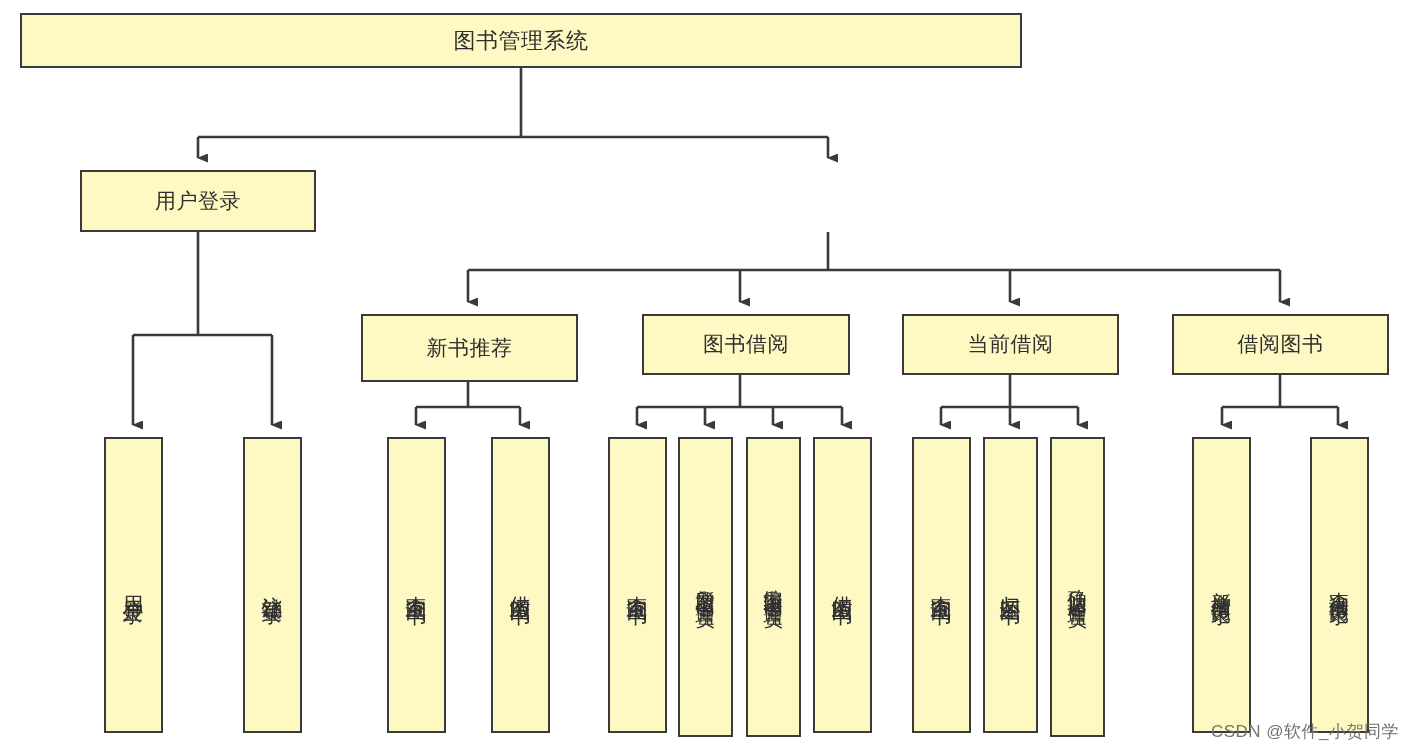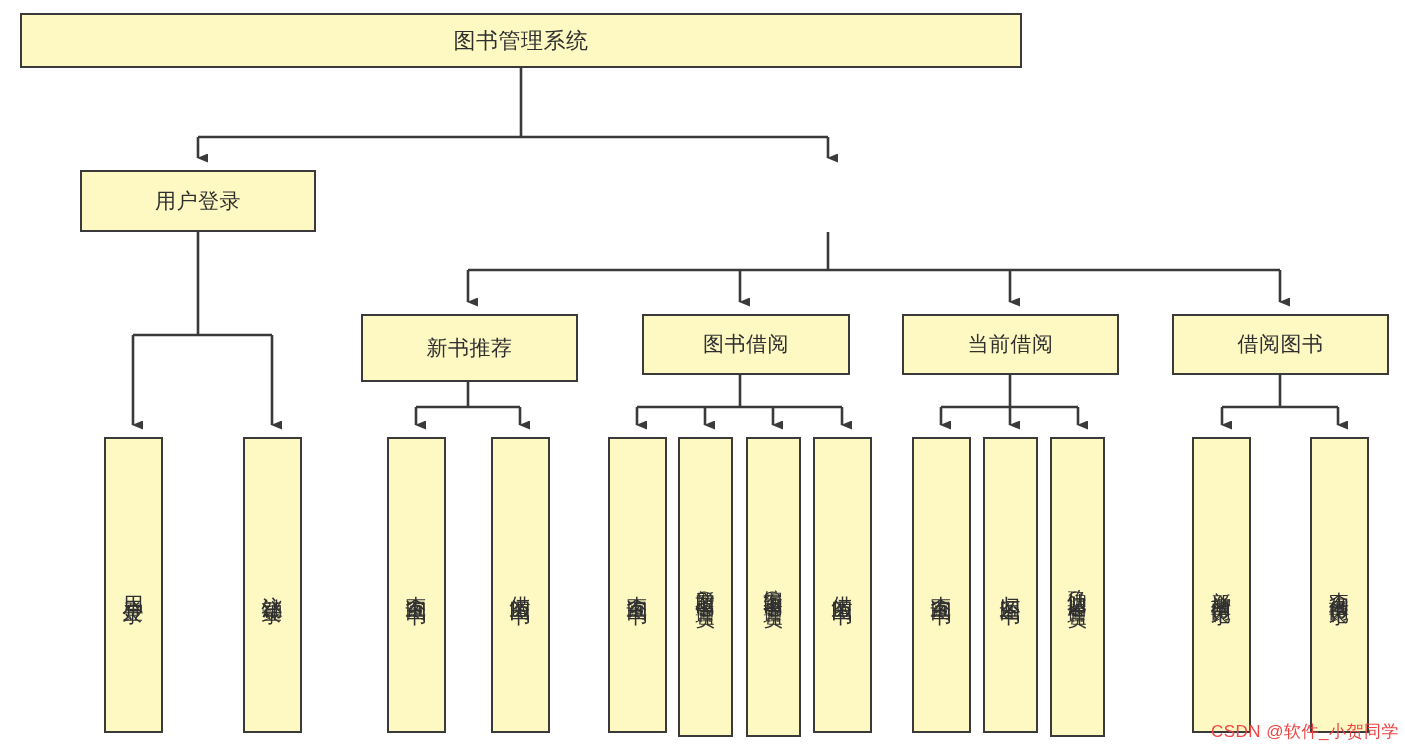--- a/index.html
+++ b/index.html
@@ -53,21 +53,21 @@
     line-height: 1;
   }
   .node.root {
     font-size: 22px;
   }
   .watermark {
     position: absolute;
     right: 6px;
     bottom: 4px;
     font-size: 17px;
-    color: #ef4444;
+    color: #737373;
     letter-spacing: 0.5px;
     white-space: nowrap;
   }
 </style>
 </head>
 <body>
 
 <div id="canvas">
 
   <svg class="connectors" viewBox="0 0 1405 747">

